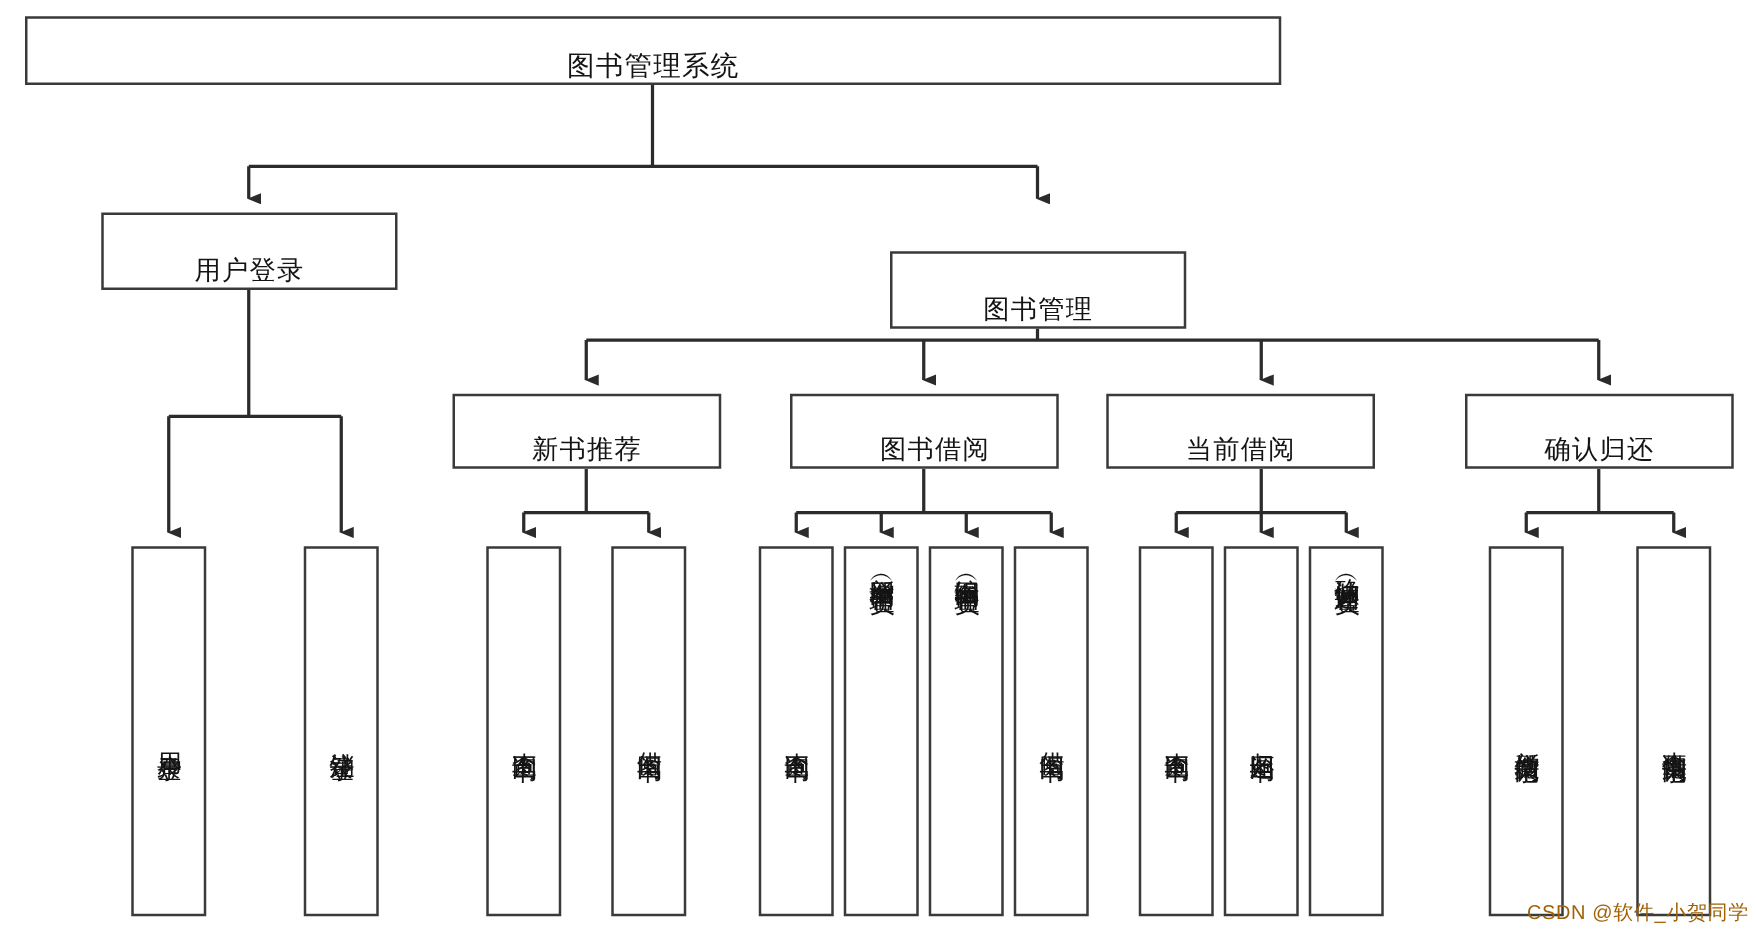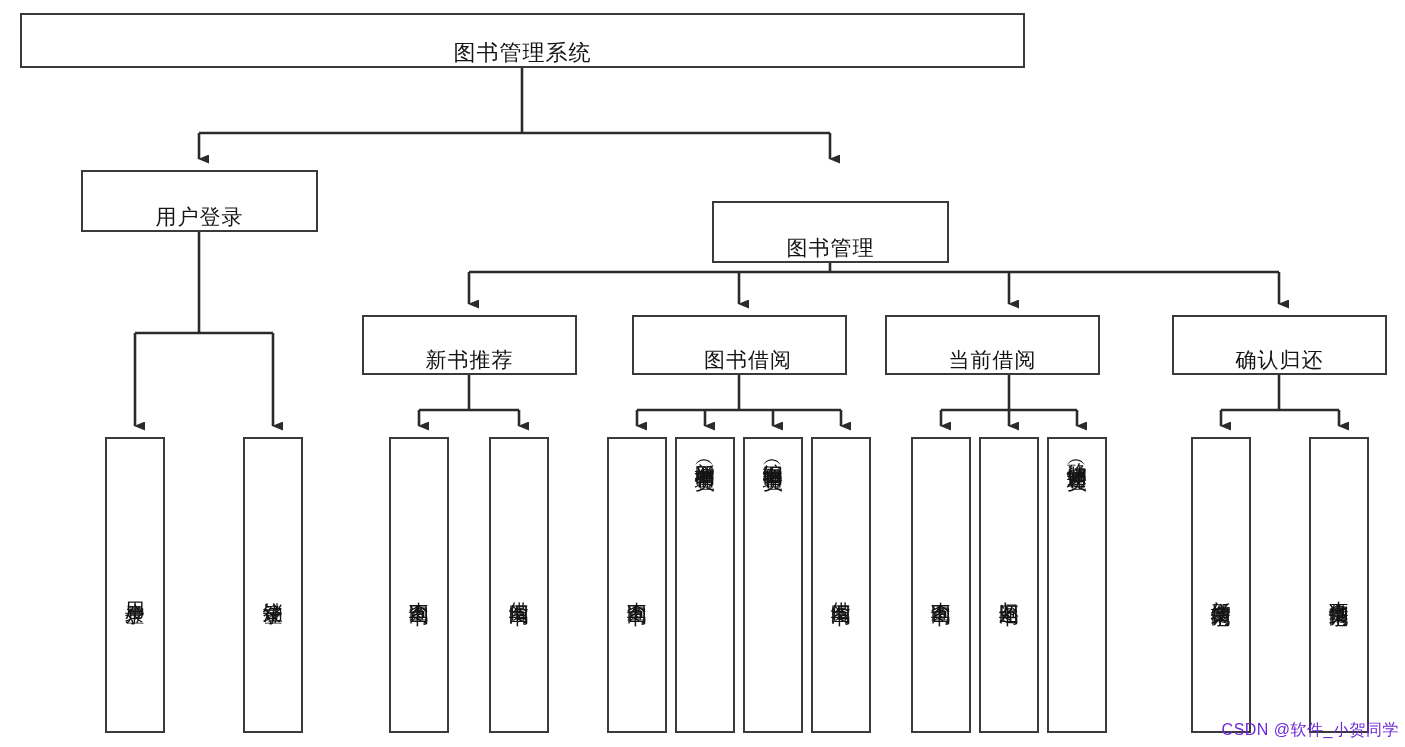--- a/index.html
+++ b/index.html
@@ -11,21 +11,21 @@
         border:2.5px solid #3a3a3a;display:flex;align-items:flex-end;justify-content:center;}
   .node .lbl{font-size:21px;line-height:1.25;letter-spacing:1px;color:#141414;white-space:nowrap;}
   .node.root .lbl{font-size:22px;}
   .leaf{position:absolute;box-sizing:border-box;background:#ffffff;
         border:2.5px solid #3a3a3a;display:flex;align-items:flex-start;justify-content:center;
         padding-top:8px;}
   .leaf .vlbl{writing-mode:vertical-rl;text-orientation:upright;
               font-size:20px;line-height:1.22;letter-spacing:1.5px;color:#141414;
               white-space:nowrap;}
   .leaf.mid .vlbl{align-self:center;}
-  #watermark{position:absolute;right:6px;bottom:6px;font-size:16px;color:#6d28d9;
+  #watermark{position:absolute;right:6px;bottom:6px;font-size:16px;color:#a16207;
              letter-spacing:0.5px;white-space:nowrap;pointer-events:none;}
 </style>
 </head>
 <body>
 
 <div id="canvas">
 
   <svg class="edges" viewBox="0 0 1405 747" xmlns="http://www.w3.org/2000/svg">
     <defs>
       <marker id="arw" markerWidth="9" markerHeight="11" refX="4.5" refY="10" orient="auto" markerUnits="userSpaceOnUse">

